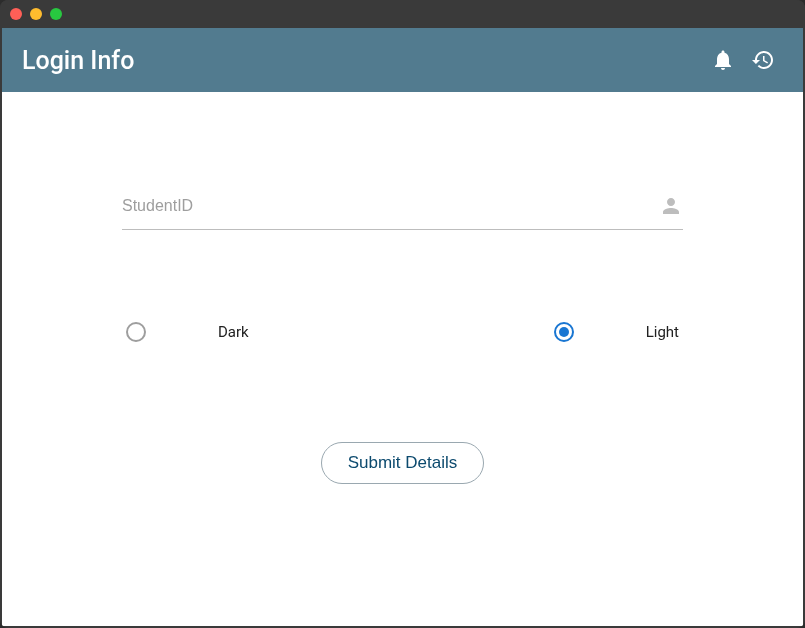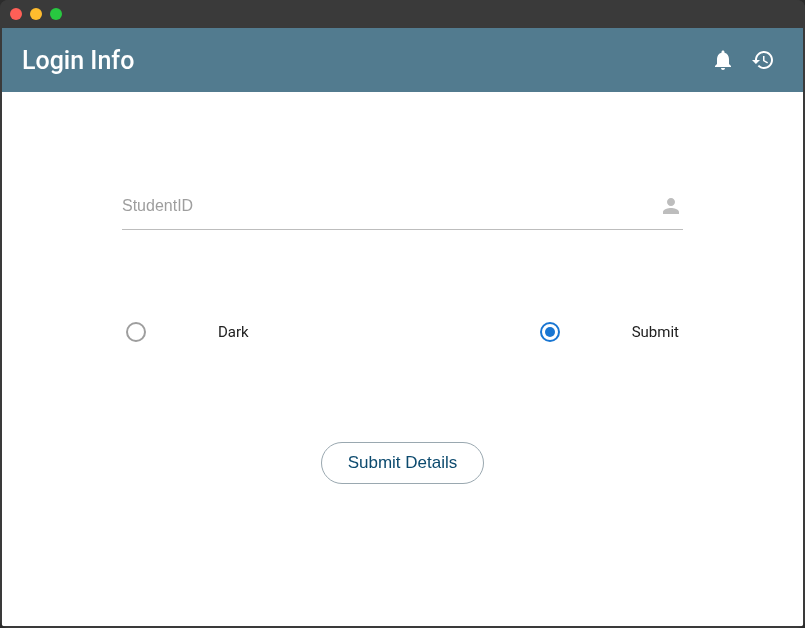--- a/index.html
+++ b/index.html
@@ -212,21 +212,21 @@
         <div class="radio-group">
           <div class="radio-outer">
             
           </div>
           <span class="radio-label">Dark</span>
         </div>
         <div class="radio-group">
           <div class="radio-outer checked">
             <div class="radio-inner"></div>
           </div>
-          <span class="radio-label">Submit</span>
+          <span class="radio-label">Light</span>
         </div>
       </div>
 
       <div class="submit-row">
         <button class="submit-btn">Submit Details</button>
       </div>
 
     </div>
   </div>
 </div>

